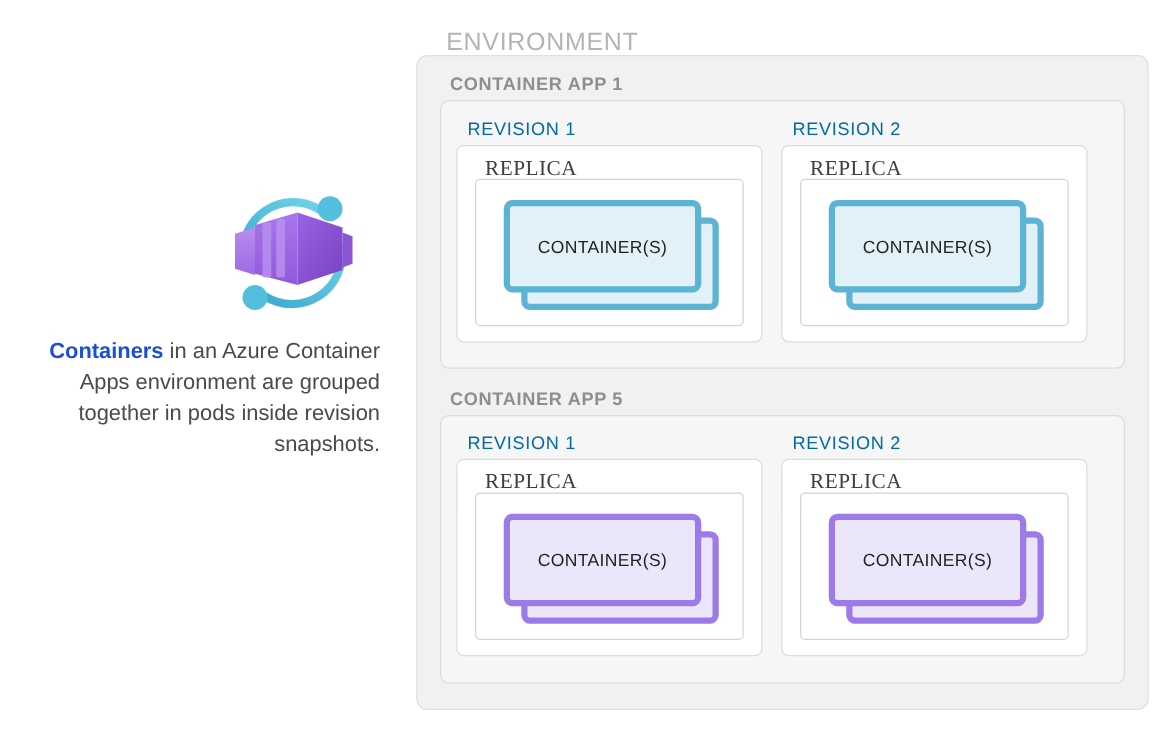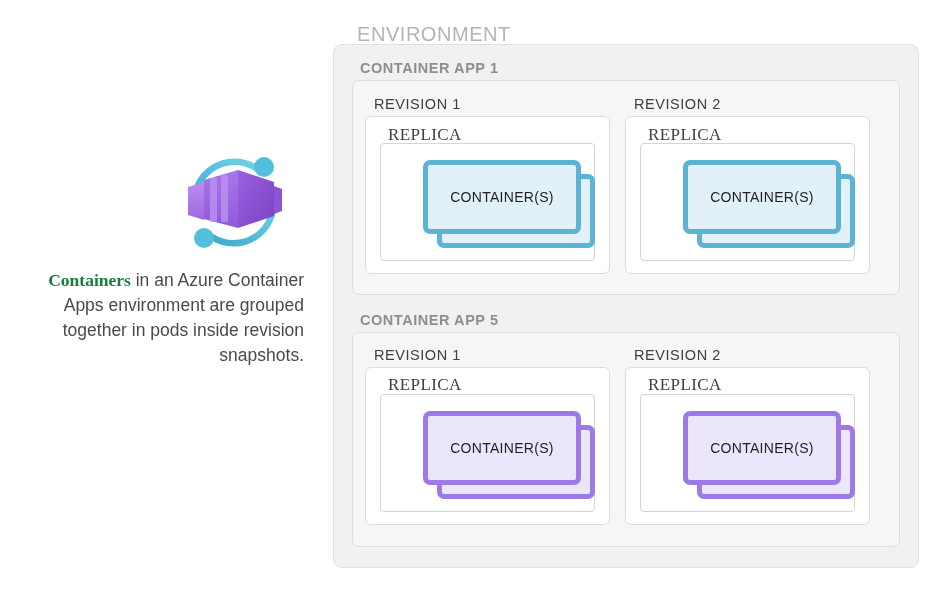--- a/index.html
+++ b/index.html
@@ -37,22 +37,21 @@
     top: 268px;
     width: 296px;
     text-align: right;
     font-size: 17.5px;
     line-height: 25px;
     color: #4a4a4a;
     font-weight: 400;
   }
   #caption .kw {
     font-weight: 700;
-    color: #15803d;
-    font-family: Liberation Serif, serif;
+    color: #1d4ed8;
   }
 
   
   #env-label {
     position: absolute;
     left: 357px;
     top: 23px;
     font-size: 20px;
     letter-spacing: .55px;
     color: #b4b4b4;
@@ -88,21 +87,21 @@
   #app1-label { left: 360px; top: 60px; }
   #app1-box   { left: 352px; top: 80px; width: 548px; height: 215px; }
   #app2-label { left: 360px; top: 312px; }
   #app2-box   { left: 352px; top: 332px; width: 548px; height: 215px; }
 
   
   .rev-label {
     position: absolute;
     font-size: 14.5px;
     letter-spacing: .55px;
-    color: #404040;
+    color: #0369a1;
     font-weight: 400;
   }
   .rev-box {
     position: absolute;
     box-sizing: border-box;
     background: #ffffff;
     border: 1.5px solid #dcdcdc;
     border-radius: 6px;
   }
 
@@ -130,21 +129,20 @@
     height: 88px;
   }
   .card {
     position: absolute;
     box-sizing: border-box;
     width: 158px;
     height: 74px;
     border-radius: 7px;
     border-width: 5px;
     border-style: solid;
-    margin-left: 20px;
   }
   .card-back  { left: 14px; top: 14px; }
   .card-front { left: 0;    top: 0;
     display: flex;
     align-items: center;
     justify-content: center;
   }
   .card-label {
     font-size: 14px;
     letter-spacing: .3px;

